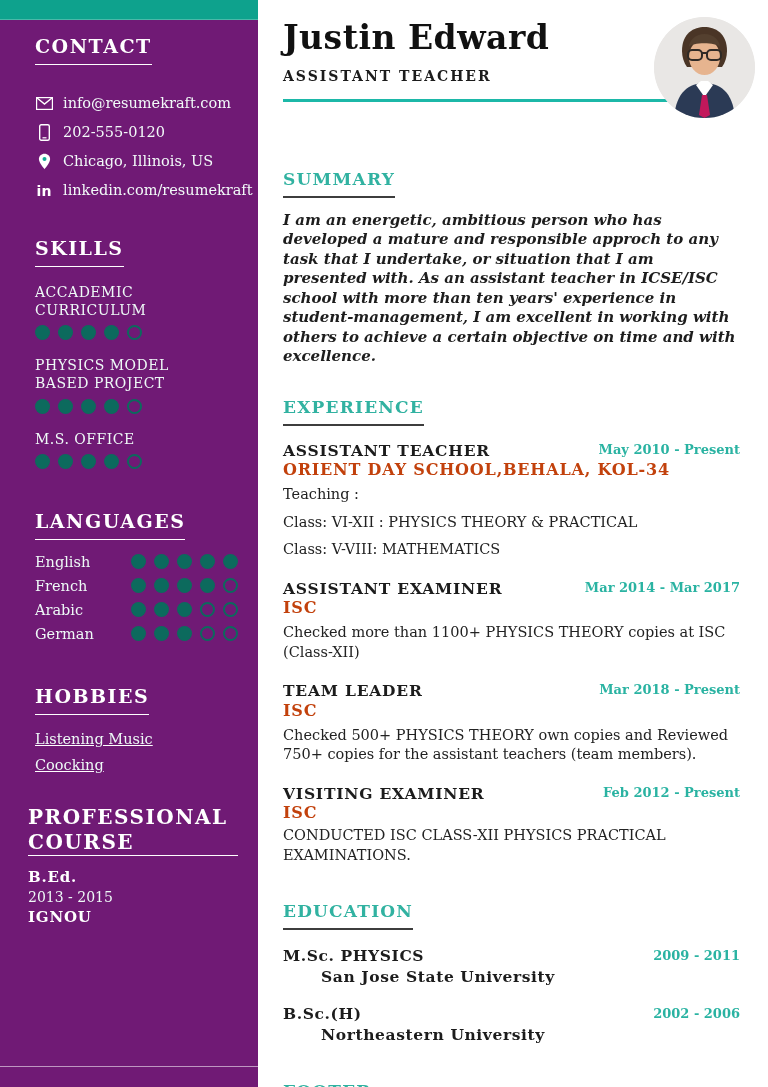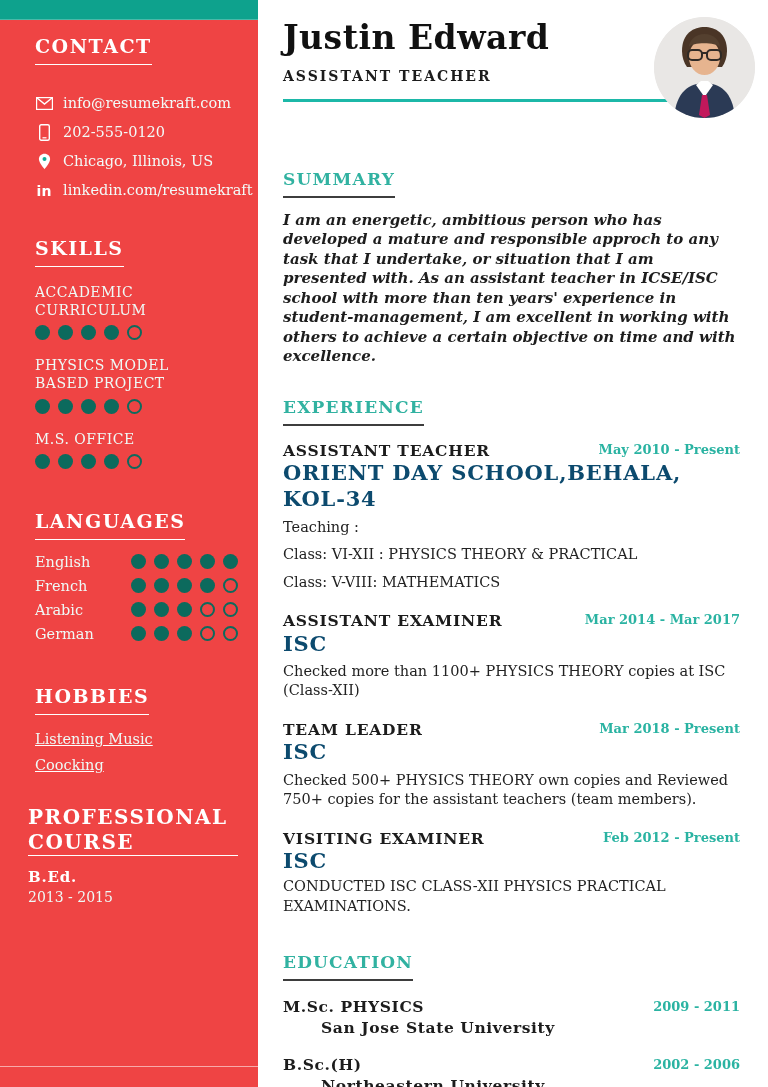--- a/index.html
+++ b/index.html
@@ -10,21 +10,21 @@
     background: #ffffff;
     font-family: "DejaVu Serif", "Liberation Serif", serif;
     display: flex;
     overflow: hidden;
   }
 
   
   .sidebar {
     position: relative;
     width: 258px; height: 100%;
-    background: #ef4444;
+    background: #701a75;
     color: #ffffff;
     flex: 0 0 258px;
   }
   .sidebar-topstrip {
     position: absolute; top: 0; left: 0; right: 0;
     height: 20px; background: #0EA28D;
     border-bottom: 1px solid rgba(255,255,255,0.25);
   }
   .sidebar-bottomline {
     position: absolute; bottom: 20px; left: 0; right: 0;
@@ -106,21 +106,21 @@
     font-size: 15px; font-weight: bold; font-style: italic;
     line-height: 1.3; color: #1d1d1d;
   }
 
   .section.experience { margin-top: 31px; }
   .job { margin-top: 19px; }
   .job.first { margin-top: 15px; }
   .job-toprow { display: flex; align-items: flex-start; }
   .job-title { font-size: 15.5px; font-weight: bold; letter-spacing: 0.8px; color: #1c1c1c; line-height: 1.25; }
   .job-date { margin-left: auto; font-size: 13px; font-weight: bold; color: #2AB3A2; white-space: nowrap; padding-top: 1px; }
-  .job-org { font-size: 21px; font-weight: bold; letter-spacing: 0.8px; color: #0c4a6e; line-height: 1.25; }
+  .job-org { font-size: 16px; font-weight: bold; letter-spacing: 0.8px; color: #c2410c; line-height: 1.25; }
   .job-line { font-size: 14.5px; color: #222222; margin-top: 8px; line-height: 1.35; }
 
   .section.education { margin-top: 37px; }
   .edu-item { margin-top: 16px; display: flex; }
   .edu-degree { font-size: 15.5px; font-weight: bold; letter-spacing: 0.6px; line-height: 1.35; color: #1c1c1c; }
   .edu-school { font-size: 15.5px; font-weight: bold; letter-spacing: 0.6px; line-height: 1.35; color: #1c1c1c; margin-left: 38px; }
   .edu-date { margin-left: auto; font-size: 13px; font-weight: bold; color: #2AB3A2; white-space: nowrap; padding-top: 2px; }
 
   .section.footer { margin-top: 36px; }
 </style>
@@ -259,20 +259,21 @@
           <div class="hobby-item">Listening Music</div>
           <div class="hobby-item">Coocking</div>
         </div>
       </div>
 
       <div class="prof-section">
         <span class="prof-heading">PROFESSIONAL COURSE</span>
         <div class="prof-body">
           <div class="prof-degree">B.Ed.</div>
           <div class="prof-years">2013 - 2015</div>
+          <div class="prof-inst">IGNOU</div>
         </div>
       </div>
 
     </div>
   </aside>
 
   <main class="main">
 
     <div class="photo-wrap">
       <svg width="101" height="101" viewBox="0 0 101 101">

